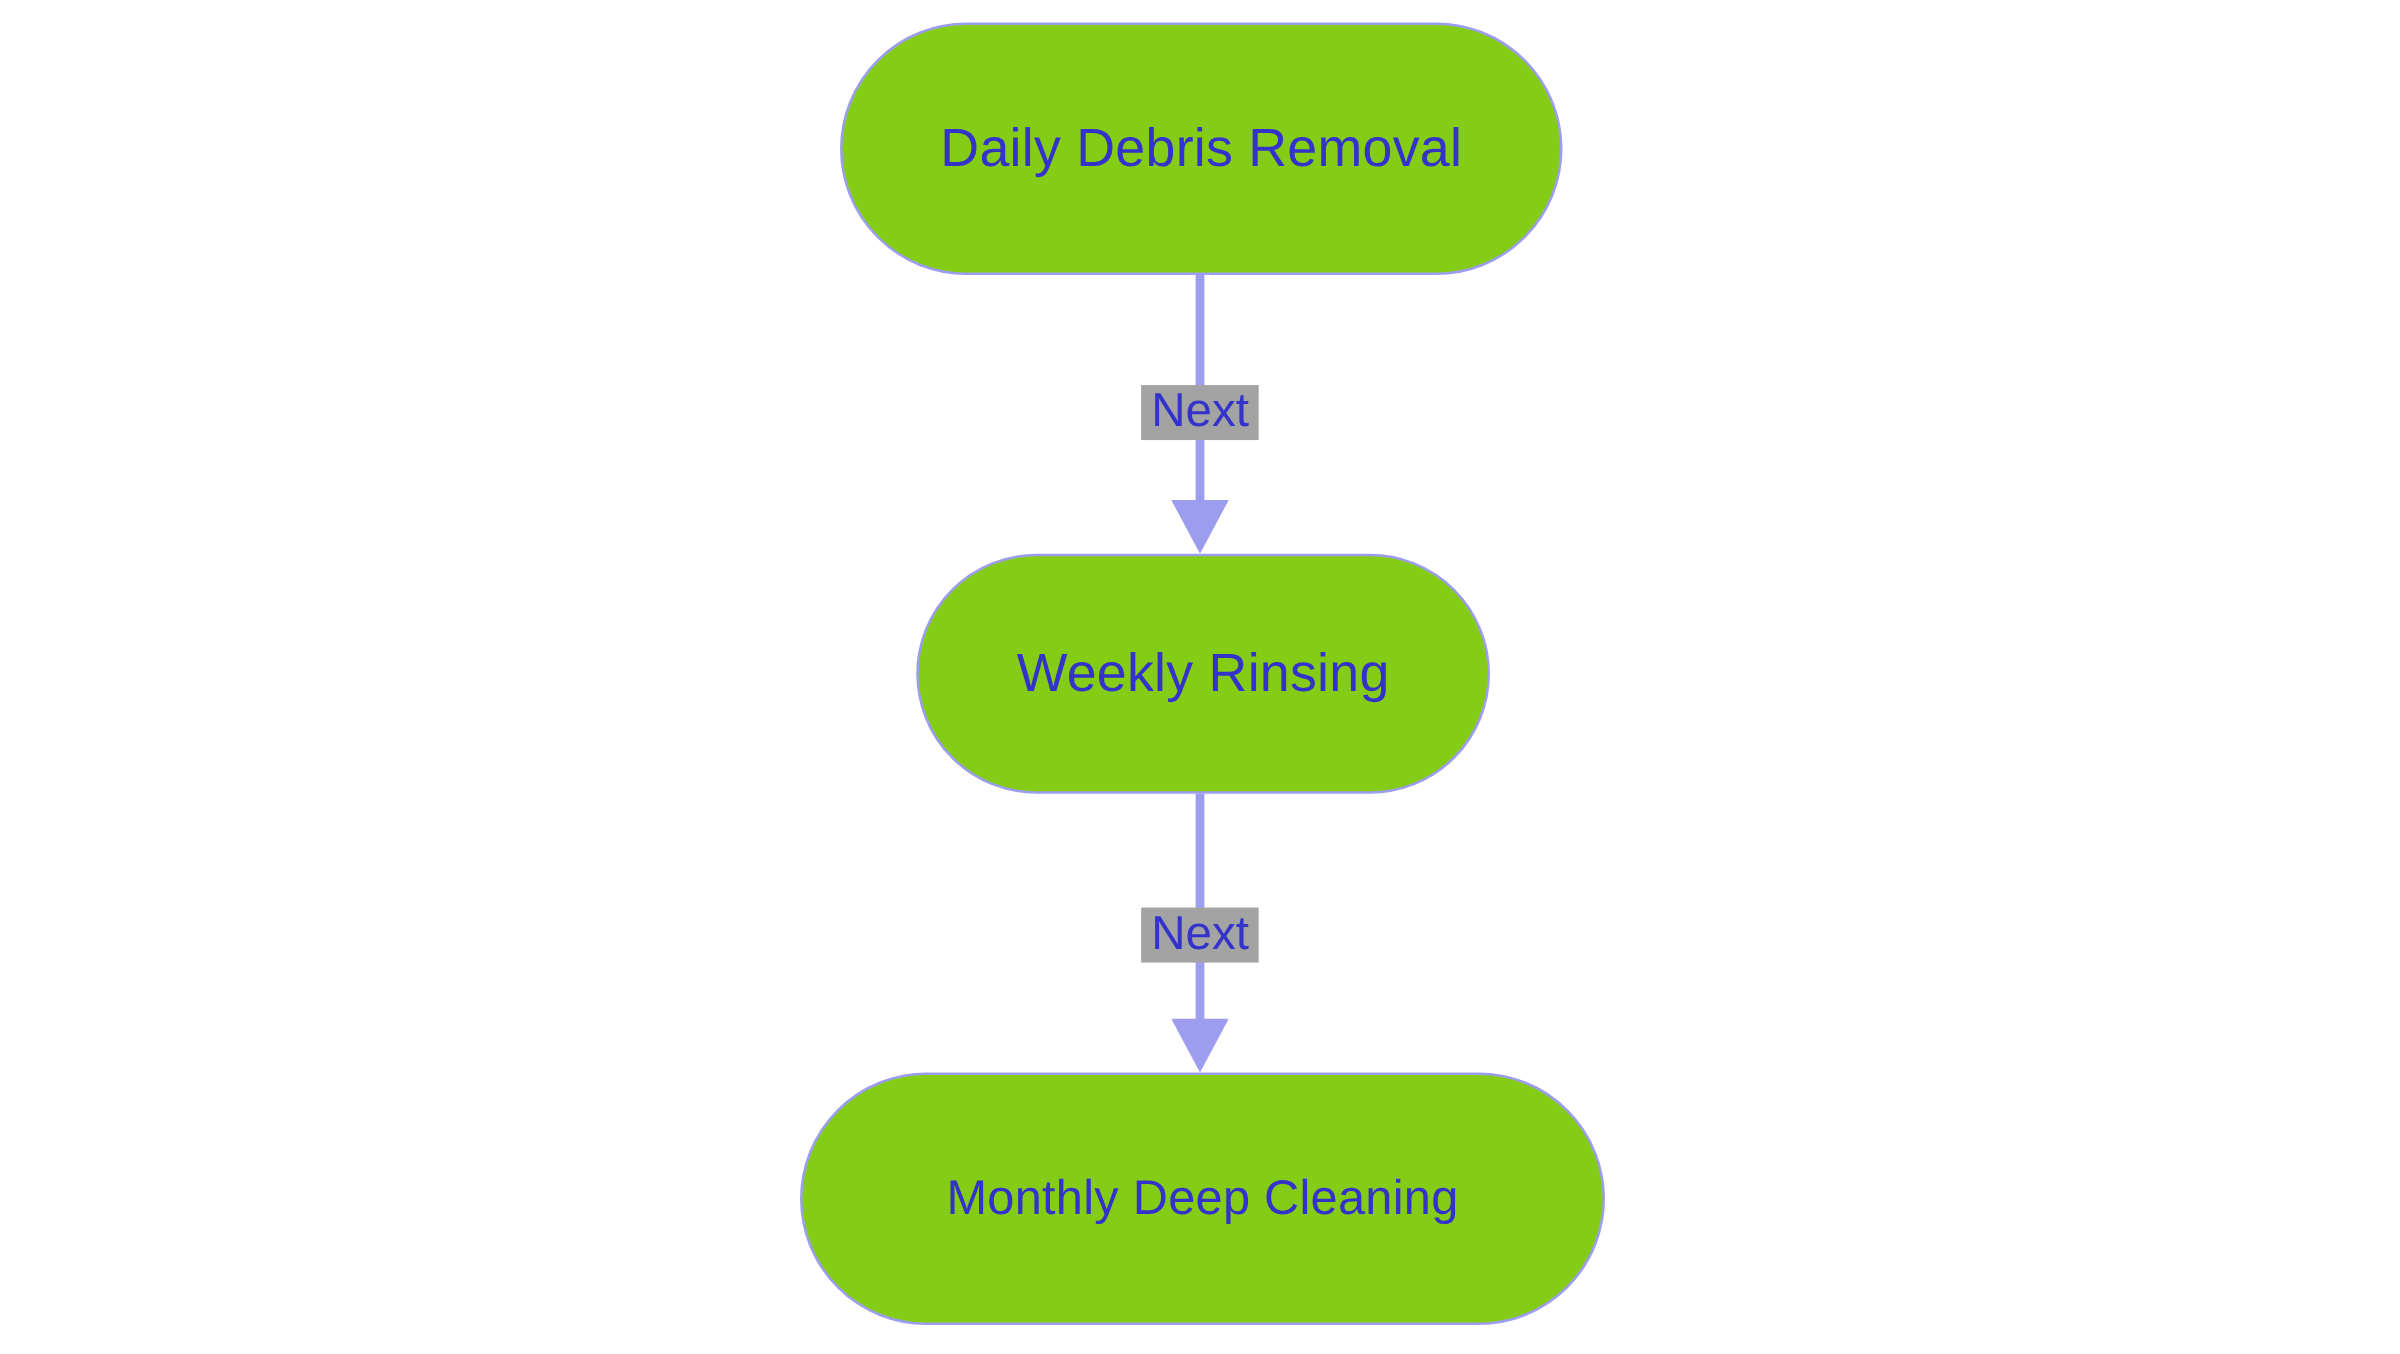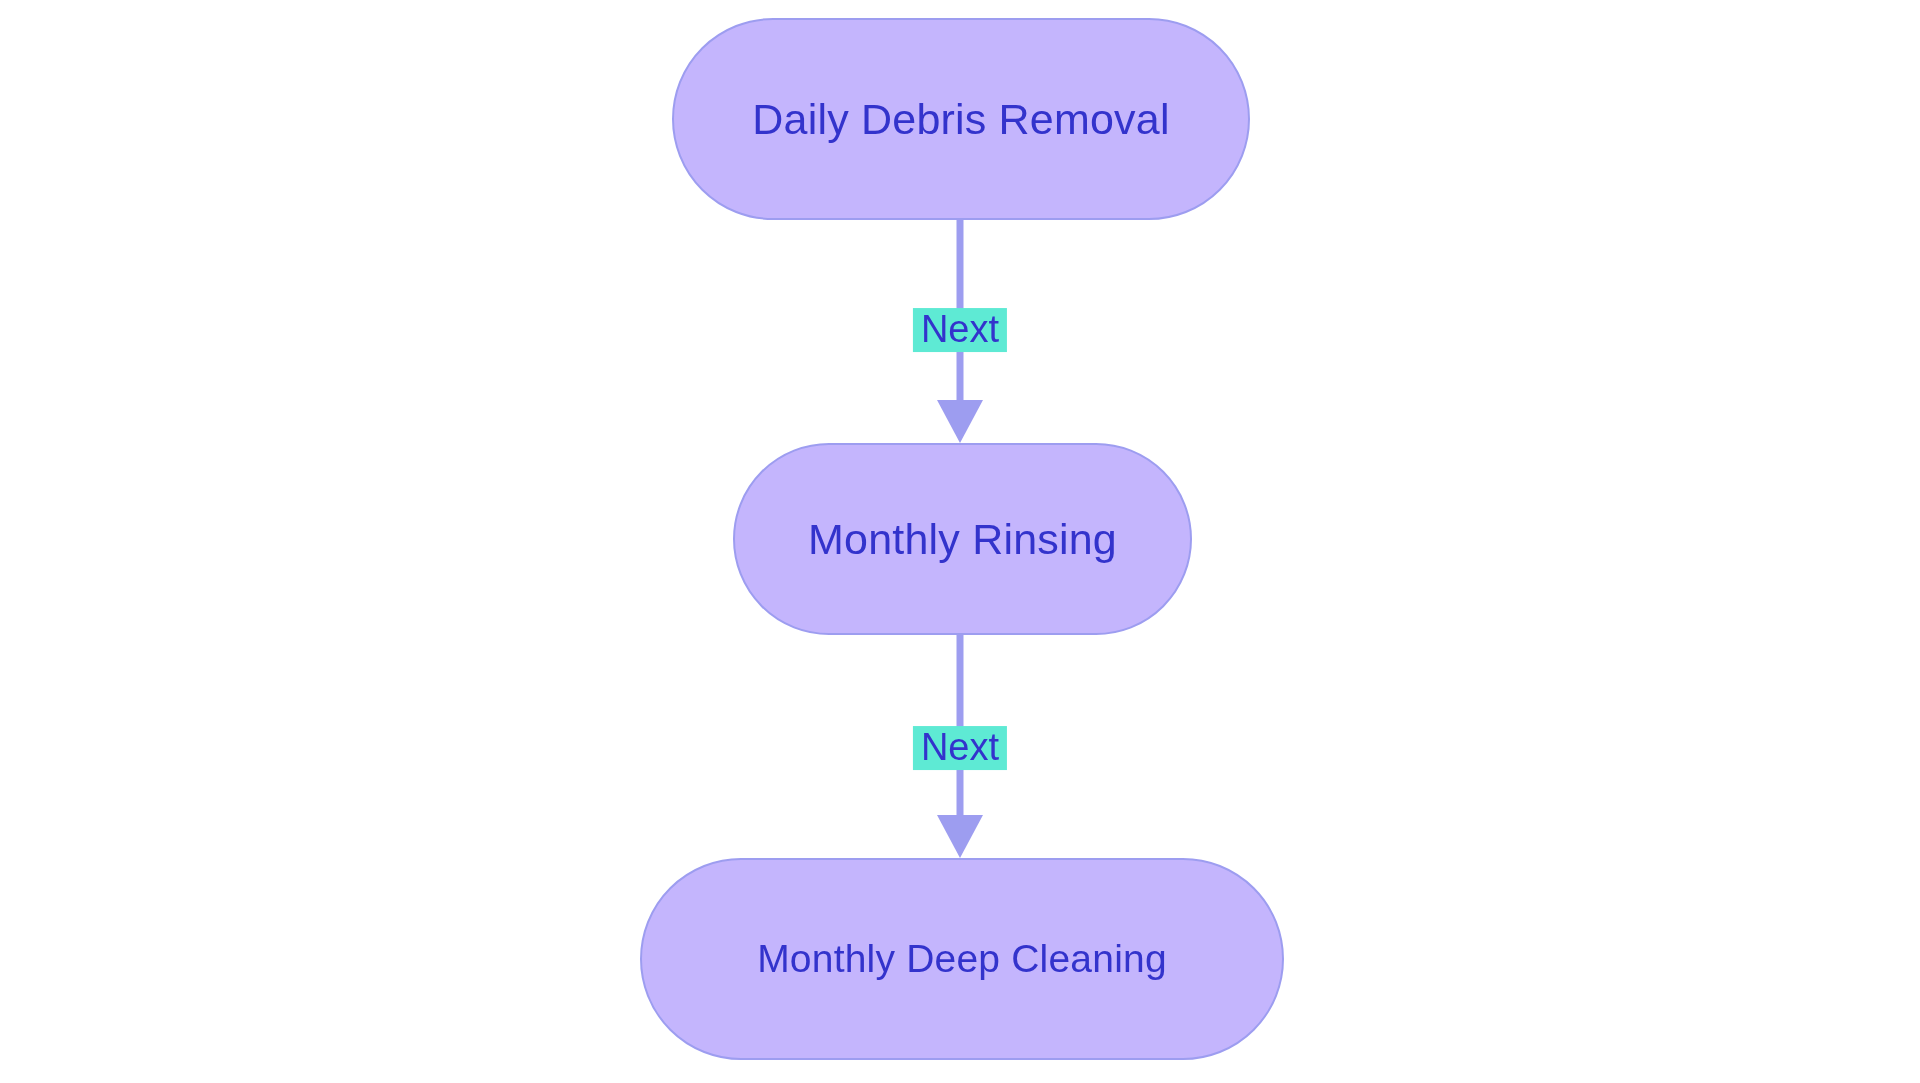--- a/index.html
+++ b/index.html
@@ -18,21 +18,21 @@
   #flowchart-canvas {
     position: relative;
     width: 1920px;
     height: 1083px;
     background: #ffffff;
   }
 
   .flow-node {
     position: absolute;
     box-sizing: border-box;
-    background: #c4b5fd;
+    background: #84cc16;
     border: 2px solid #9d9df0;
     border-radius: 999px;
     display: flex;
     align-items: center;
     justify-content: center;
     color: #3333cc;
     letter-spacing: 0.2px;
     white-space: nowrap;
   }
 
@@ -74,21 +74,21 @@
     width: 1920px;
     height: 1083px;
     pointer-events: none;
   }
 
   .edge-label {
     position: absolute;
     transform: translate(-50%, -50%);
     color: #3333cc;
     font-size: 38px;
-    background: #5eead4;
+    background: #a3a3a3;
     padding: 2px 8px;
     line-height: 1.05;
     white-space: nowrap;
   }
   #edge-label-1 { left: 960px; top: 330px; }
   #edge-label-2 { left: 960px; top: 748px; }
 </style>
 </head>
 <body>
 
@@ -109,20 +109,20 @@
 
   <div class="edge-label" id="edge-label-1">Next</div>
 
   <div class="edge-label" id="edge-label-2">Next</div>
 
   <div class="flow-node" id="node-daily-debris-removal">
     <span class="node-label">Daily Debris Removal</span>
   </div>
 
   <div class="flow-node" id="node-weekly-rinsing">
-    <span class="node-label">Monthly Rinsing</span>
+    <span class="node-label">Weekly Rinsing</span>
   </div>
 
   <div class="flow-node" id="node-monthly-deep-cleaning">
     <span class="node-label">Monthly Deep Cleaning</span>
   </div>
 
 </div>
 
 </body></html>

